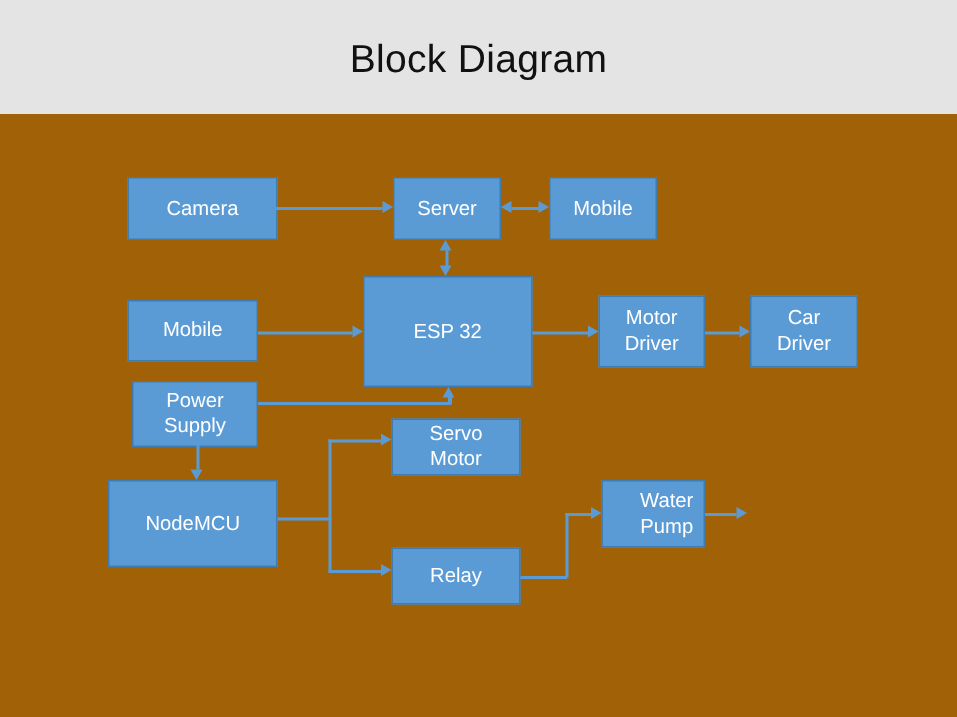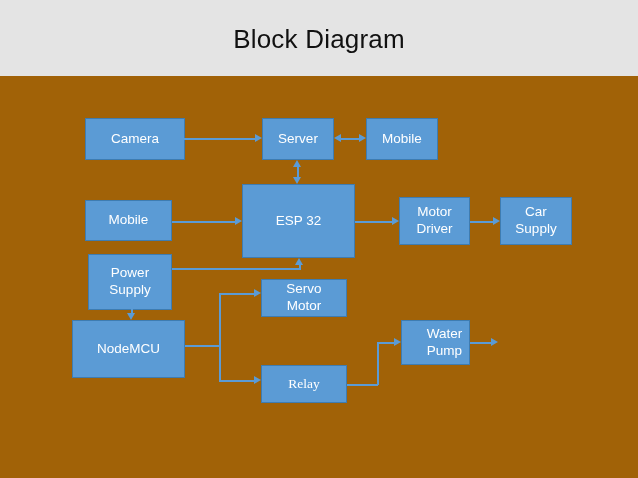--- a/index.html
+++ b/index.html
@@ -101,31 +101,31 @@
   <div class="node" style="left:366px; top:118px; width:72px;  height:42px;">Mobile</div>
 
   <div class="node" style="left:85px;  top:200px; width:87px;  height:41px;">Mobile</div>
 
   <div class="node" style="left:242px; top:184px; width:113px; height:74px;">ESP 32</div>
 
   <div class="node" style="left:399px; top:197px; width:71px;  height:48px;">Motor
 Driver</div>
 
   <div class="node" style="left:500px; top:197px; width:72px;  height:48px;">Car
-Supply</div>
+Driver</div>
 
-  <div class="node" style="left:88px;  top:254px; width:84px;  height:56px;">Power
+  <div class="node" style="left:88px;  top:254px; width:84px;  height:44px;">Power
 Supply</div>
 
   <div class="node" style="left:261px; top:279px; width:86px;  height:38px;">Servo
 Motor</div>
 
   <div class="node" style="left:72px;  top:320px; width:113px; height:58px;">NodeMCU</div>
 
-  <div class="node" style="left:261px; top:365px; width:86px;  height:38px;font-family:Liberation Serif, serif;">Relay</div>
+  <div class="node" style="left:261px; top:365px; width:86px;  height:38px;">Relay</div>
 
   <div class="node" style="left:401px; top:320px; width:69px;  height:45px;padding-left:18px;">Water
 Pump</div>
 
 
   <div class="conn h" style="left:173px; top:138px; width:82px;"></div>
   <div class="arrow right" style="left:255px; top:134px;"></div>
 
   <div class="conn h" style="left:341px; top:138px; width:19px;"></div>
   <div class="arrow left" style="left:334px; top:134px;"></div>

